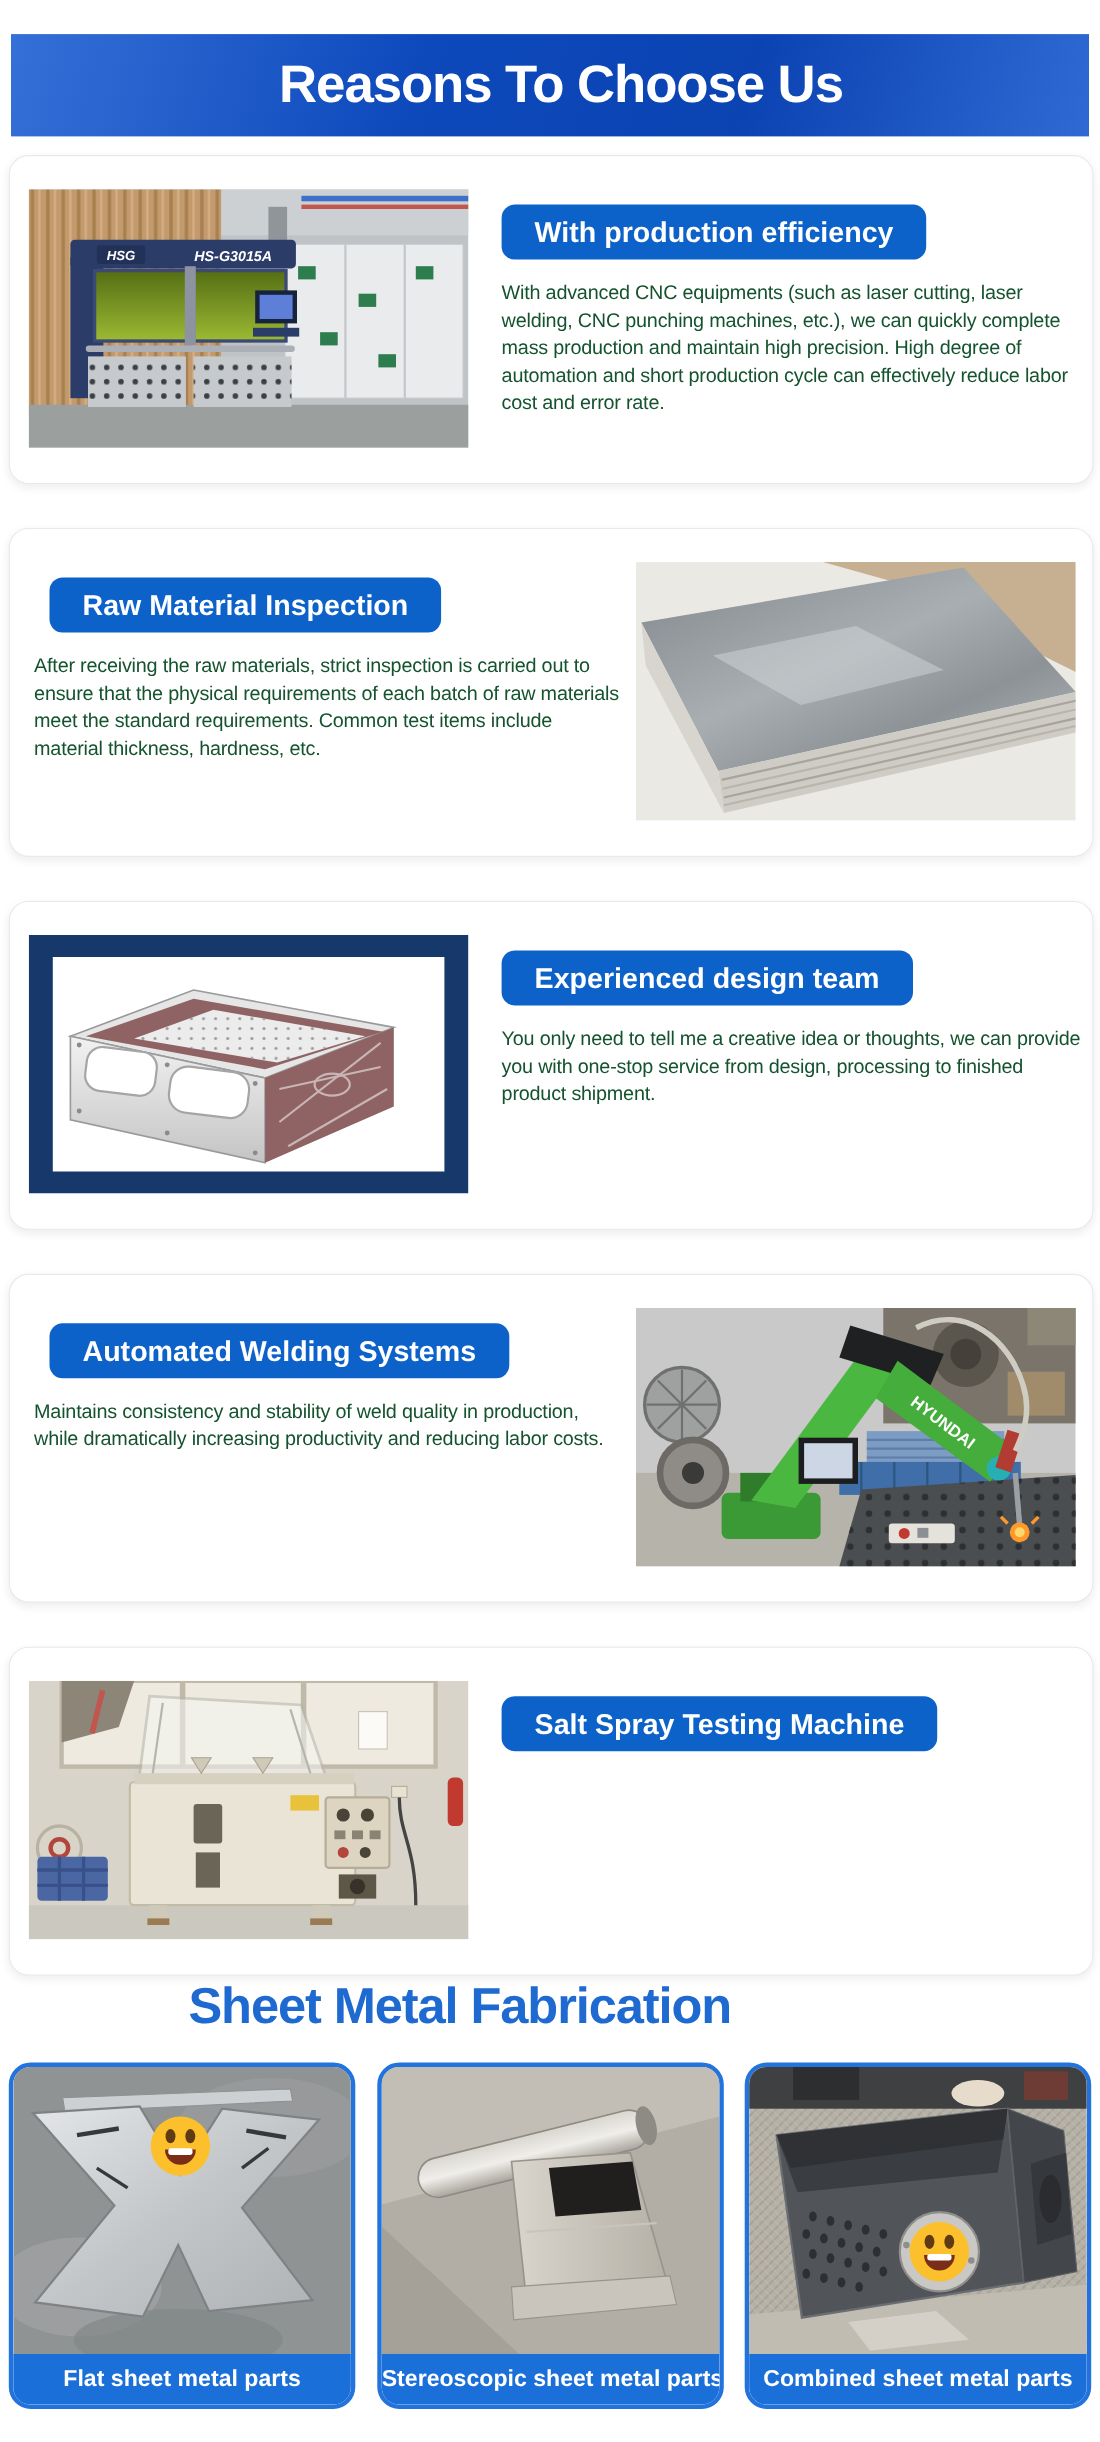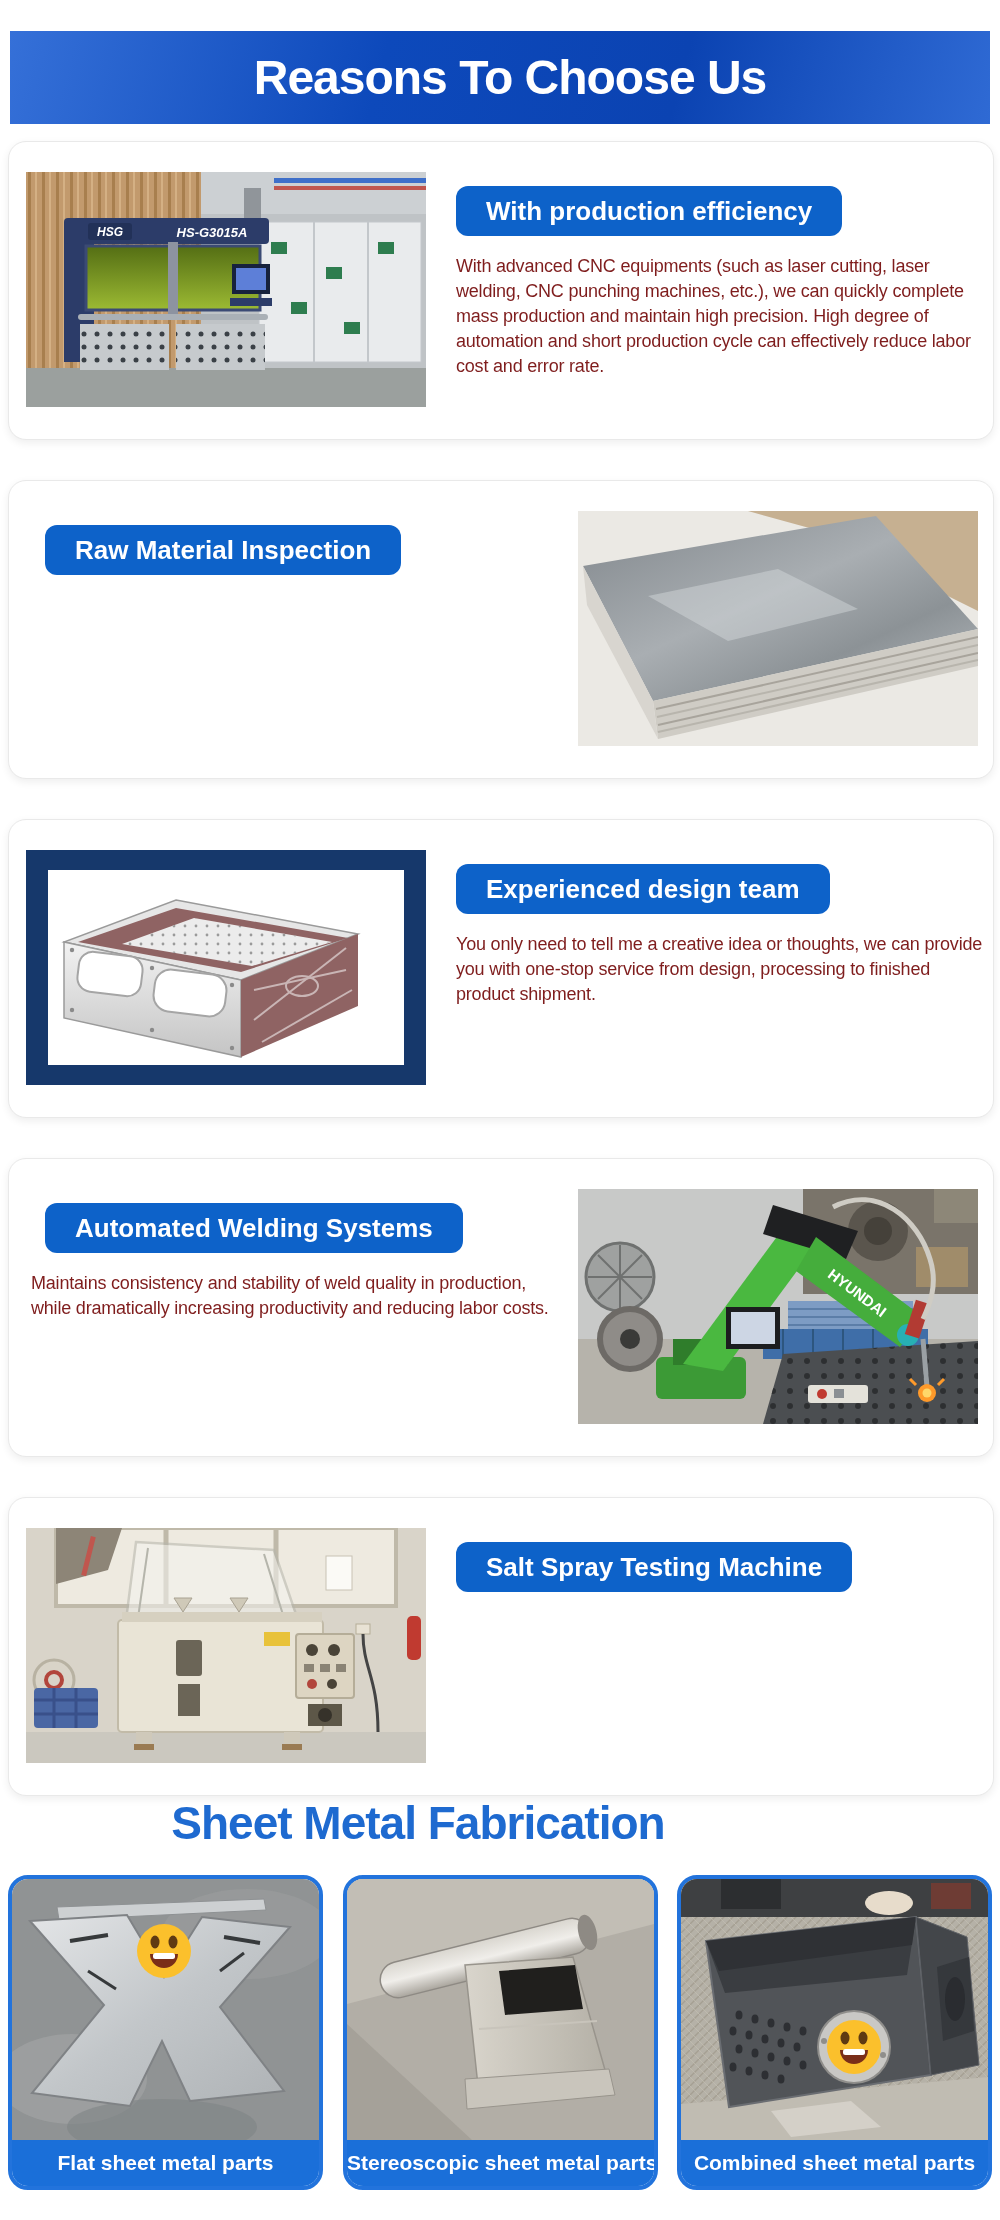--- a/index.html
+++ b/index.html
@@ -17,21 +17,21 @@
   
   .card{position:absolute;left:8px;width:984px;height:297px;background:#fff;
     border:1px solid #e9e9e9;border-radius:18px;box-shadow:0 3px 9px rgba(0,0,0,.07);}
   .card .photo{position:absolute;top:30px;width:400px;height:271px;overflow:hidden;}
   .card.img-left  .photo{left:17px;}
   .card.img-right .photo{left:569px;}
   .pill{position:absolute;top:44px;height:50px;line-height:50px;border-radius:12px;
     padding:0 30px;background:#0d62c9;color:#fff;font-size:26px;font-weight:bold;white-space:nowrap;}
   .card.img-left  .pill{left:447px;}
   .card.img-right .pill{left:36px;}
-  .card p{position:absolute;top:112px;margin:0;font-size:18px;line-height:25px;color:#7f1d1d;
+  .card p{position:absolute;top:112px;margin:0;font-size:18px;line-height:25px;color:#14532d;
     letter-spacing:-0.2px;}
   .card.img-left  p{left:447px;width:530px;}
   .card.img-right p{left:22px;width:537px;}
   #card1{top:141px;} #card2{top:480px;} #card3{top:819px;} #card4{top:1158px;} #card5{top:1497px;}
 
   
   .section-title{position:absolute;top:1796px;left:0;width:836px;text-align:center;
     color:#1e6ad0;font-size:46px;font-weight:bold;letter-spacing:-1px;}
 
   
@@ -121,20 +121,21 @@
         <polygon points="70,85 200,58 280,98 150,130" fill="#d7dbde" opacity="0.45"></polygon>
         <polygon points="75,190 400,118 400,155 80,228" fill="#cfccc5"></polygon>
         <line x1="78" y1="198" x2="400" y2="126" stroke="#a8a49c" stroke-width="2"></line>
         <line x1="79" y1="206" x2="400" y2="134" stroke="#b8b5ad" stroke-width="2"></line>
         <line x1="80" y1="214" x2="400" y2="142" stroke="#a8a49c" stroke-width="2"></line>
         <line x1="80" y1="221" x2="400" y2="149" stroke="#b8b5ad" stroke-width="2"></line>
         <polygon points="5,55 75,190 80,228 9,94" fill="#d8d5cf"></polygon>
       </svg>
     </div>
     <div class="pill">Raw Material Inspection</div>
+    <p>After receiving the raw materials, strict inspection is carried out to ensure that the physical requirements of each batch of raw materials meet the standard requirements. Common test items include material thickness, hardness, etc.</p>
   </div>
 
   <div class="card img-left" id="card3">
     <div class="photo">
       <svg width="400" height="235" viewBox="0 0 400 235">
         <defs>
           <pattern id="dots3" width="11" height="9" patternUnits="userSpaceOnUse">
             <circle cx="5" cy="4" r="1.4" fill="#9a9a9a"></circle>
           </pattern>
           <linearGradient id="fgrad" x1="0" y1="0" x2="0" y2="1">

